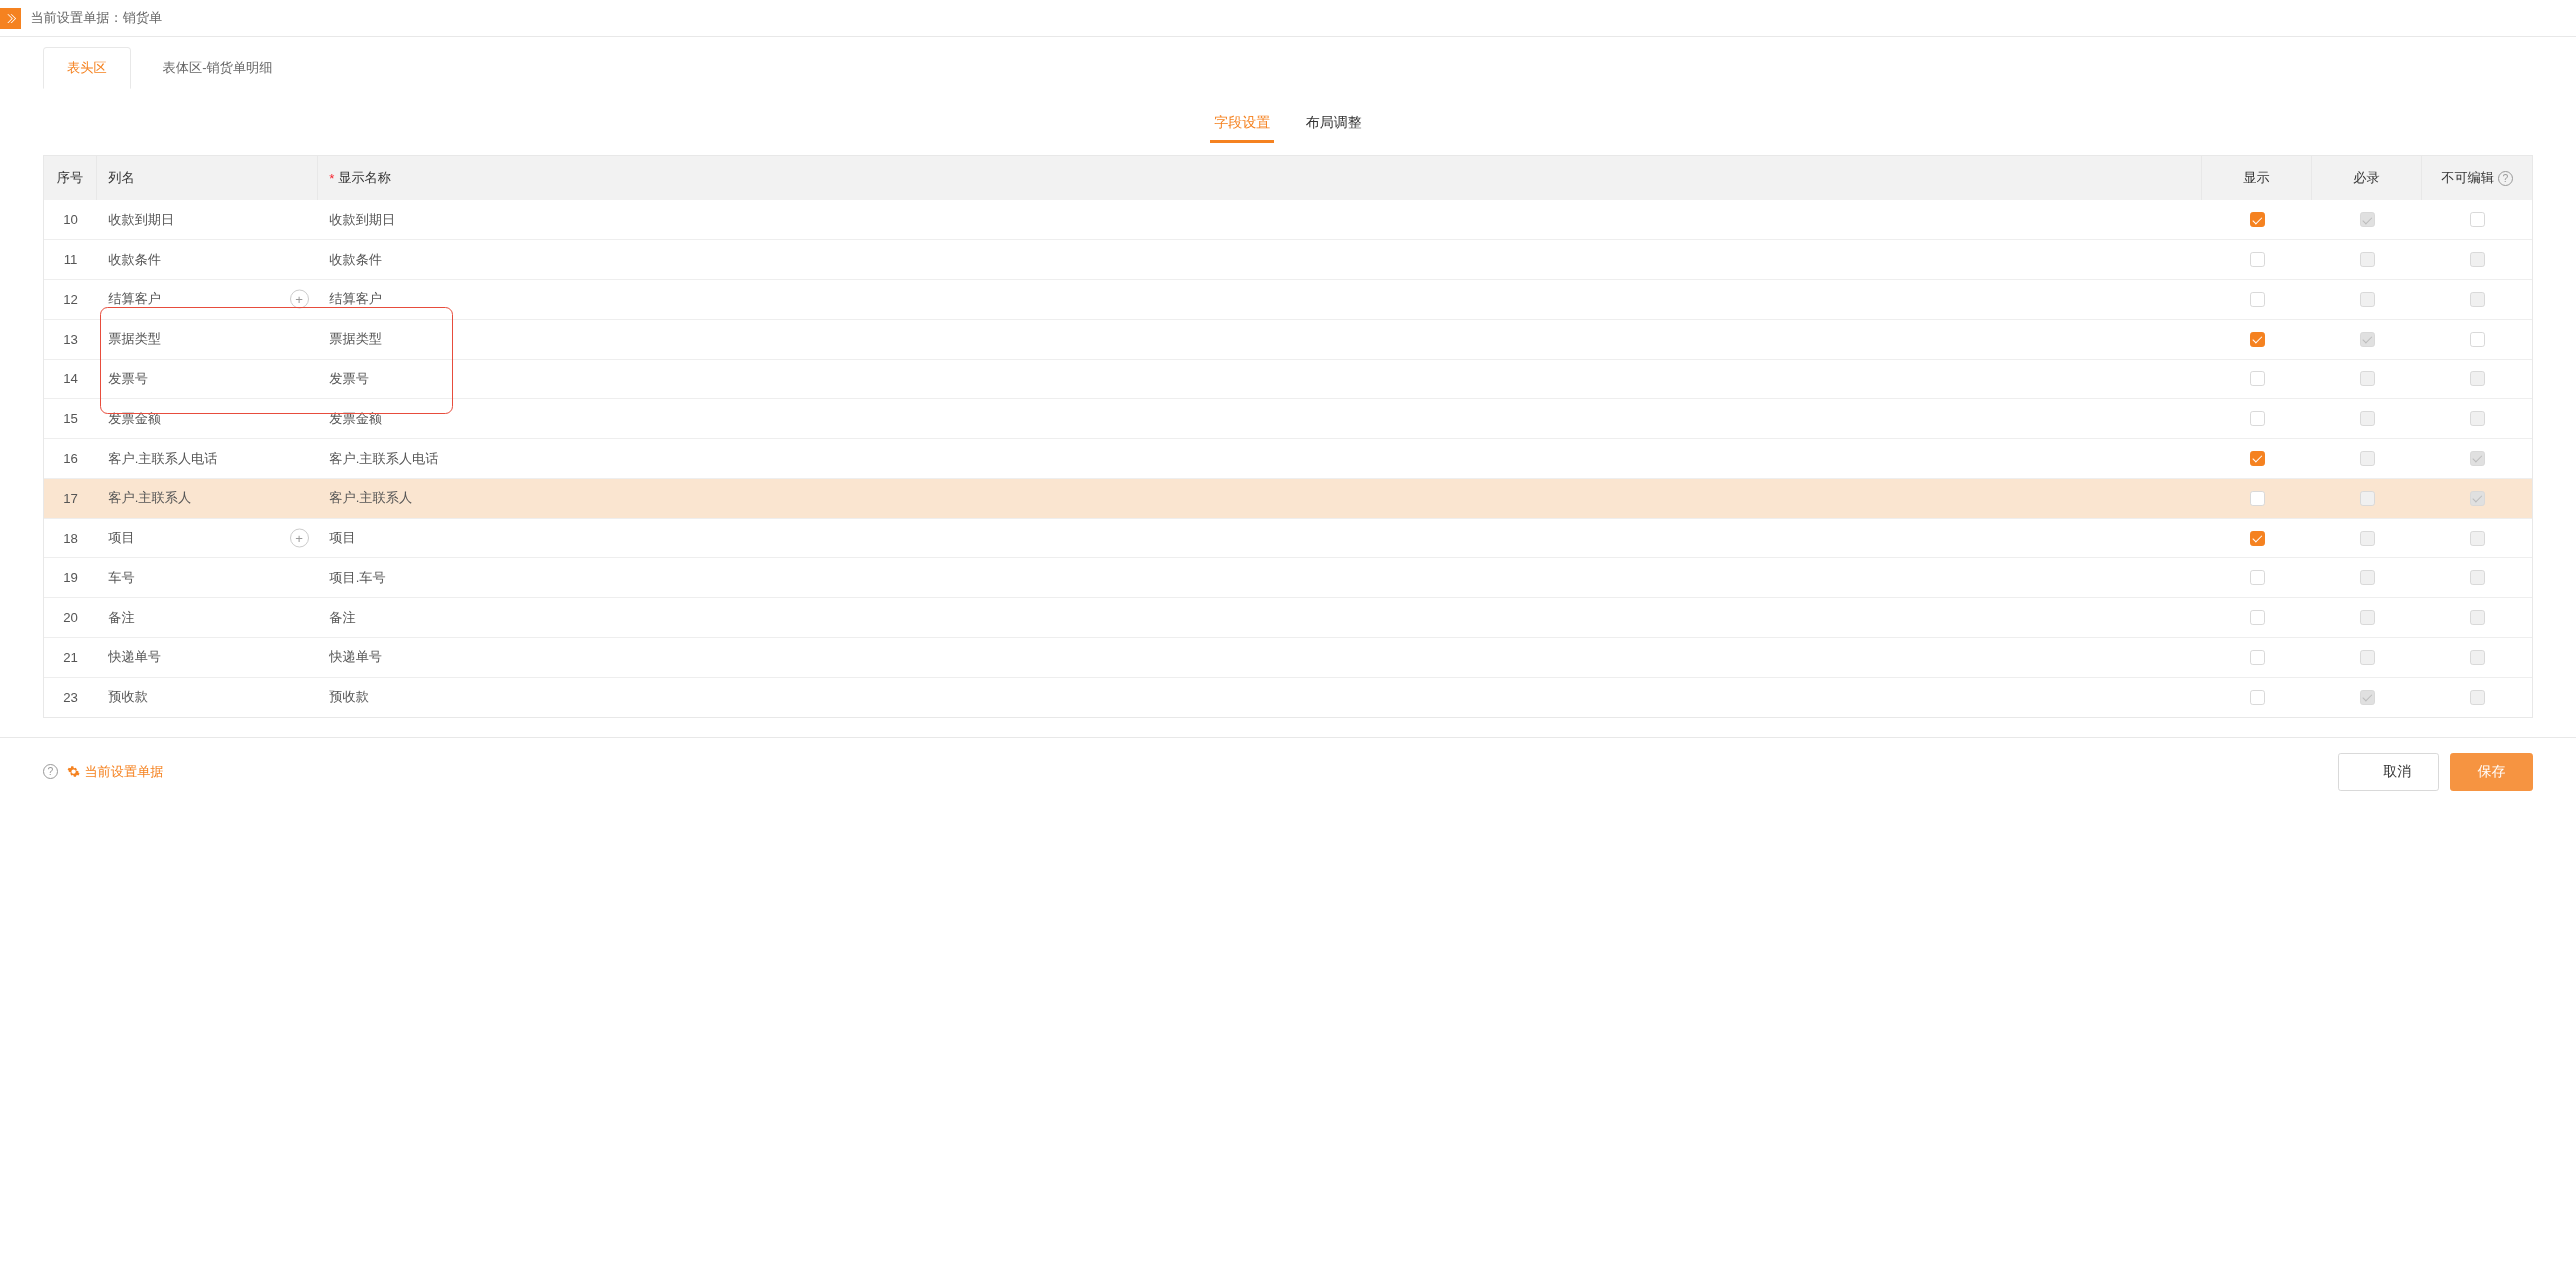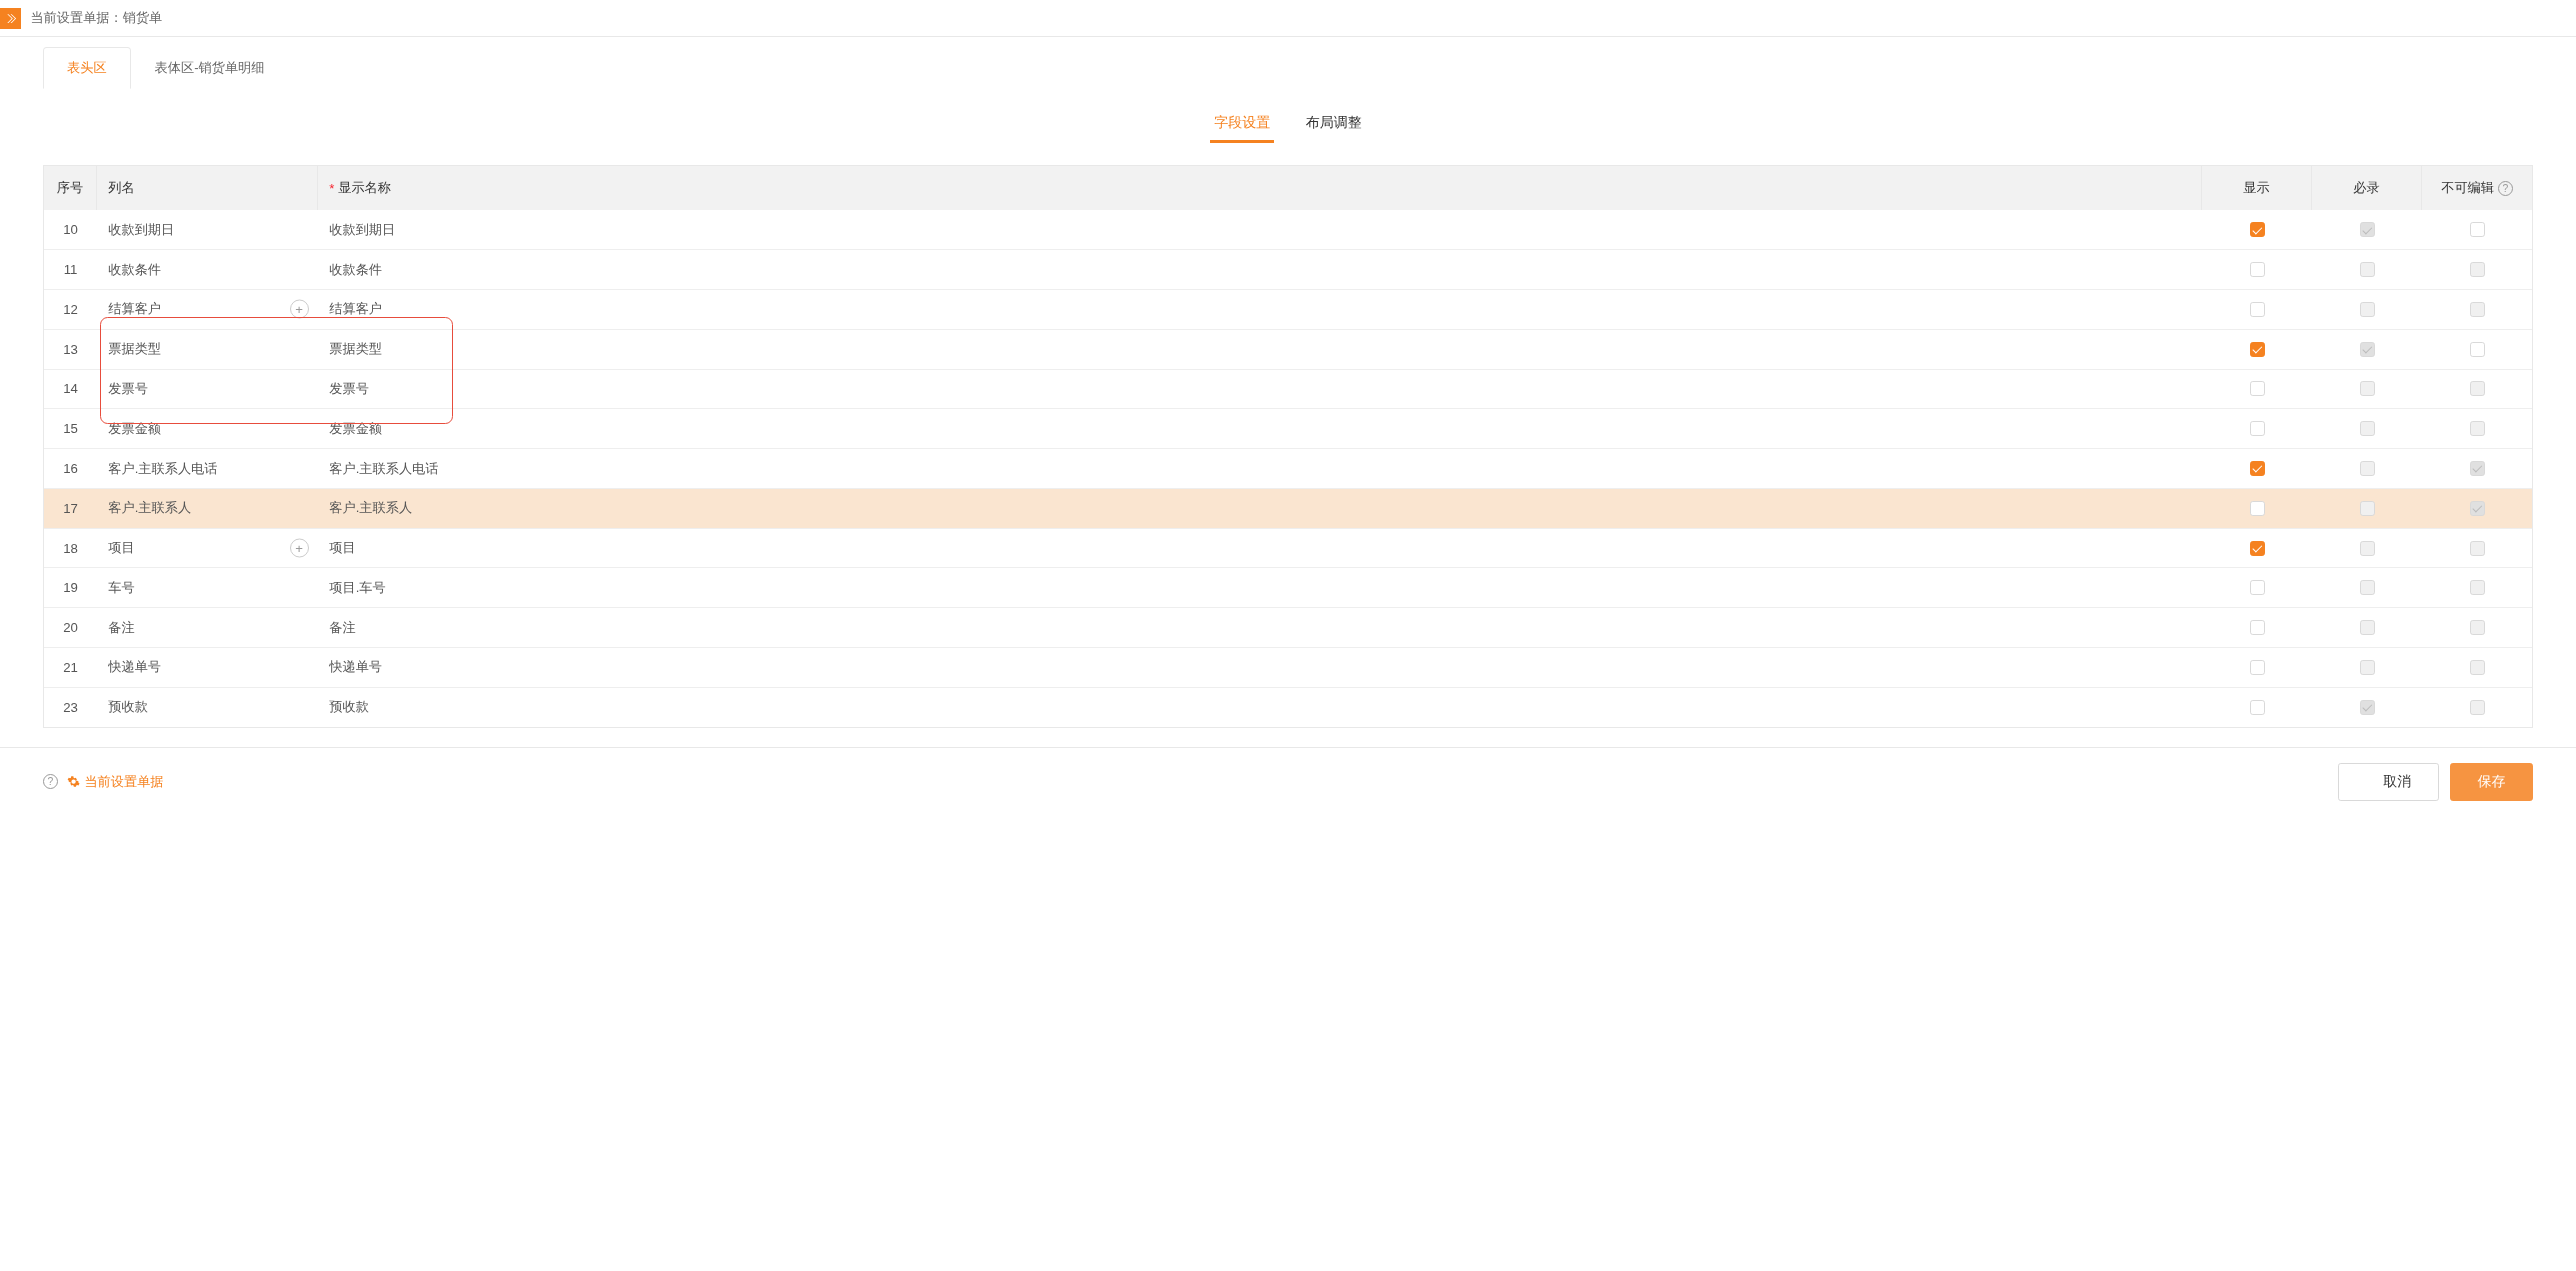--- a/index.html
+++ b/index.html
@@ -38,21 +38,21 @@
       height: 13.2px;
       fill: #fff;
     }
     .header-text {
       color: #666;
       font-size: 13.2px;
     }
     .tabs-main {
       display: flex;
       padding: 9.4px 0 0 43px;
-      gap: 0;
+      gap: 8px;
     }
     .tab-main {
       padding: 11.3px 23px;
       border: 0.9px solid transparent;
       cursor: pointer;
       font-size: 13.2px;
       color: #666;
       background: #fff;
     }
     .tab-main.active {
@@ -81,21 +81,21 @@
     .tab-sub.active::after {
       content: "";
       position: absolute;
       left: 0;
       right: 0;
       bottom: 0;
       height: 2.8px;
       background: #f58220;
     }
     .table-wrapper {
-      margin: 22px 43px 0 43px;
+      margin: 12px 43px 0 43px;
       border: 0.9px solid #e8e8e8;
     }
     .table-header {
       display: flex;
       background: #f2f2f2;
       font-weight: 500;
       color: #333;
     }
     .col {
       padding: 13.2px 11.3px;

